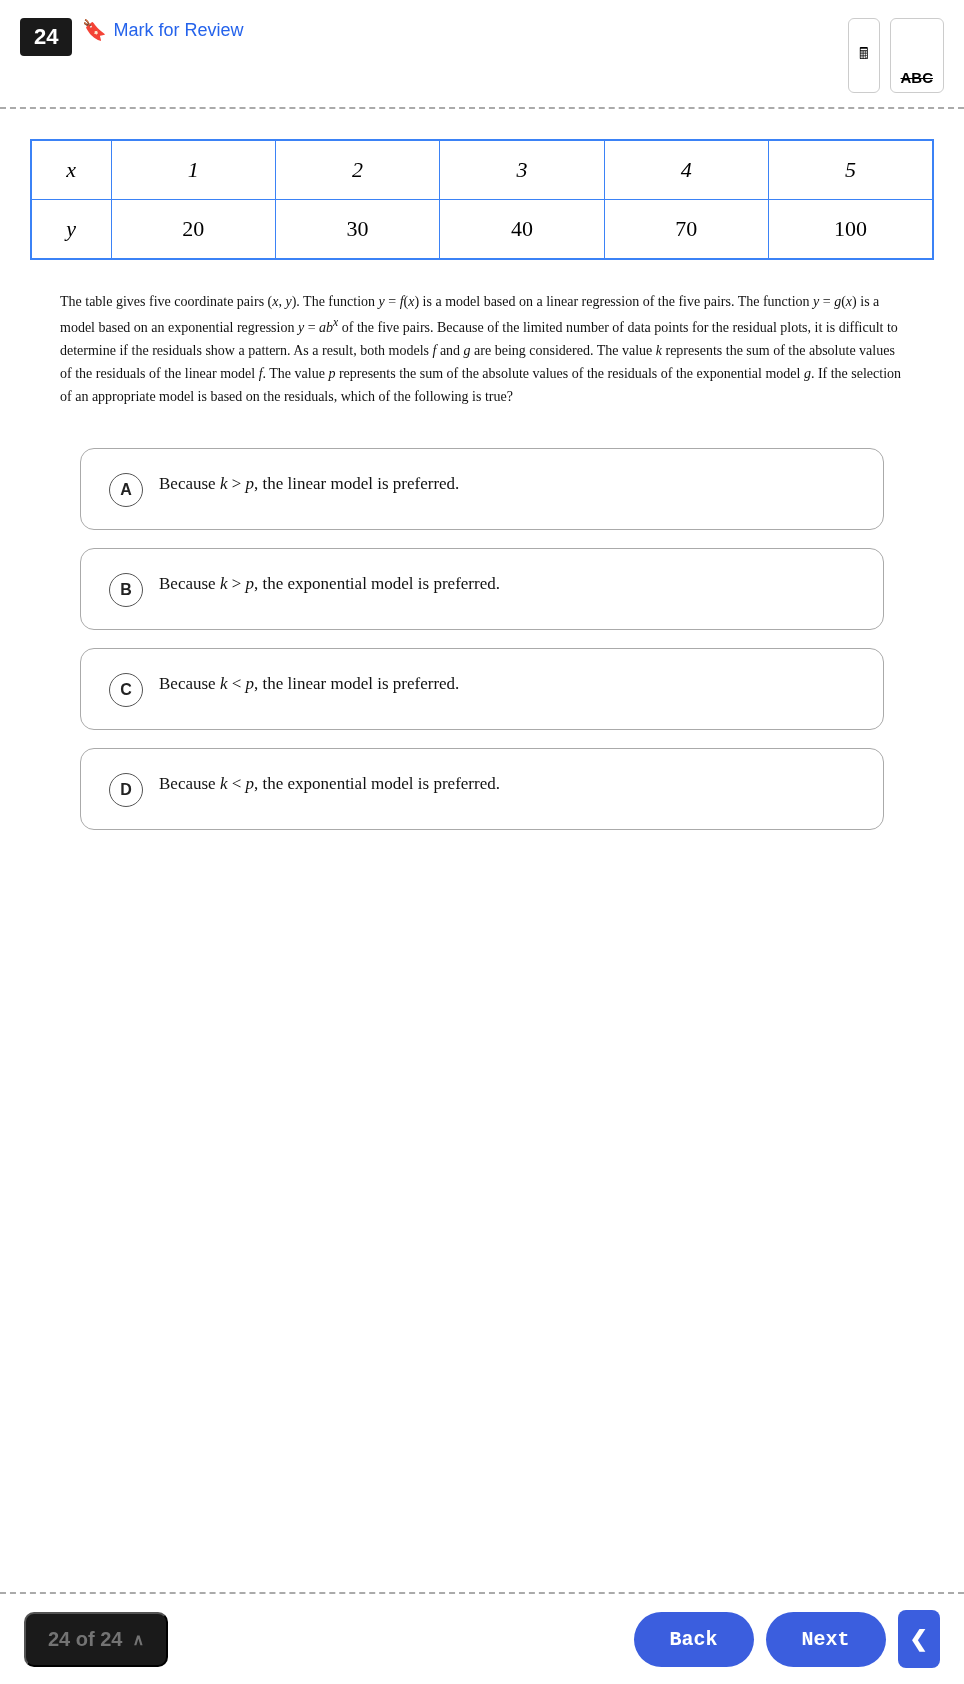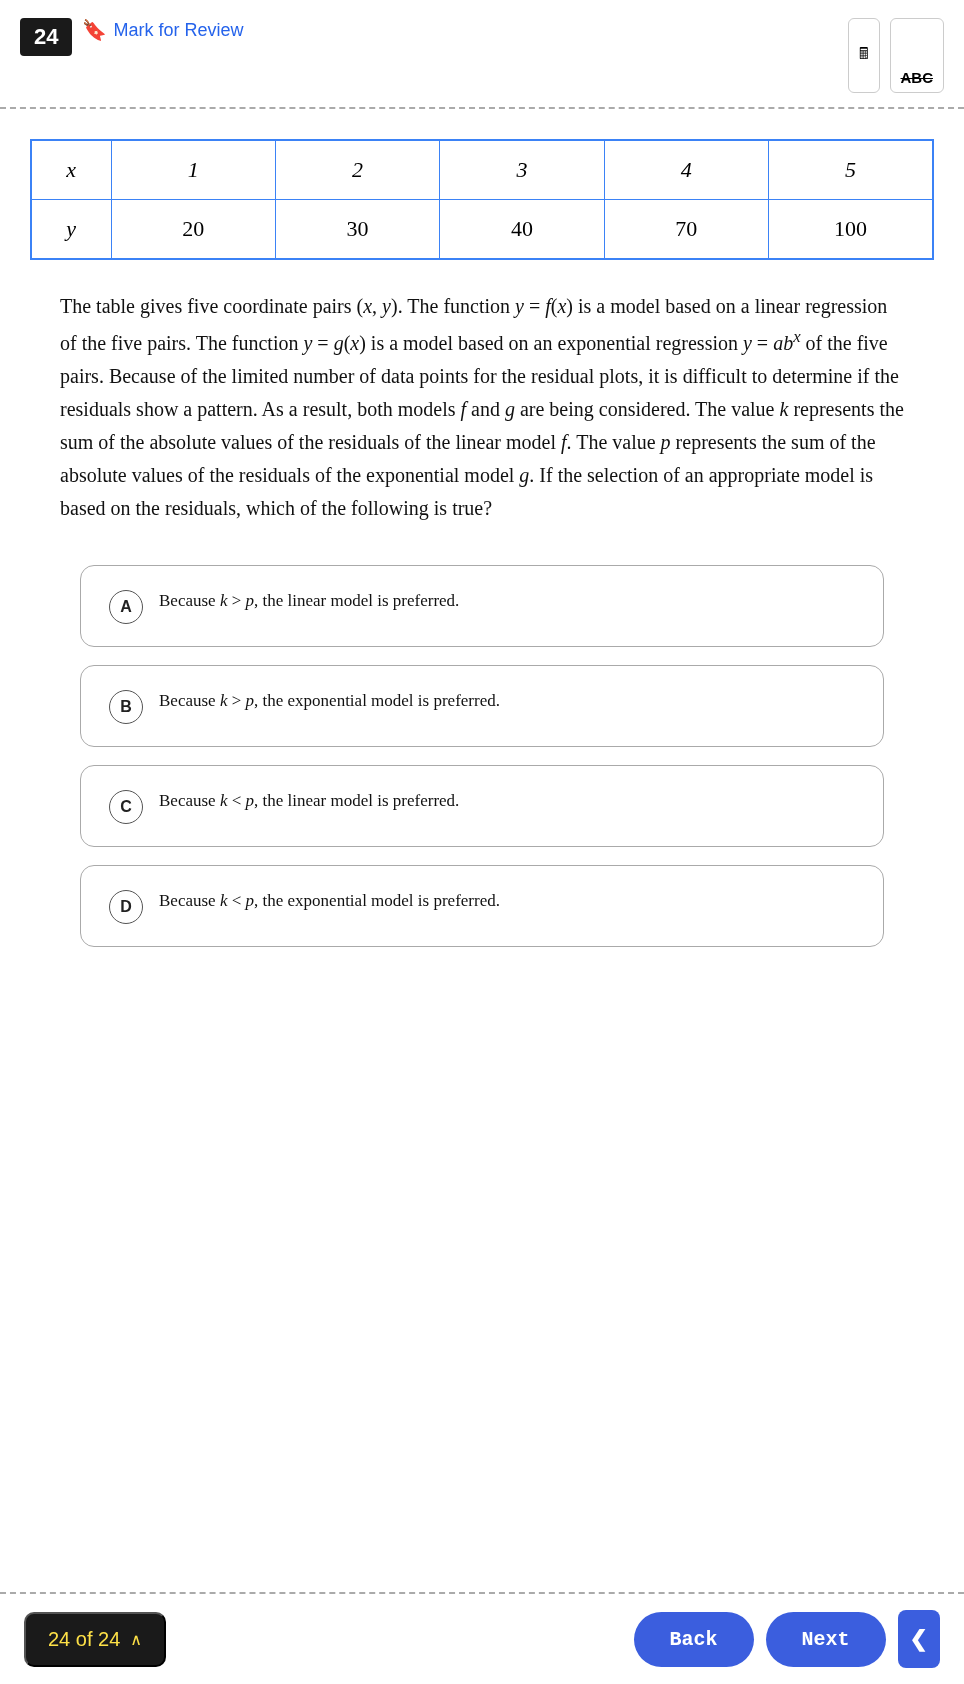--- a/index.html
+++ b/index.html
@@ -88,21 +88,21 @@
     table td:first-child {
       font-style: italic;
       width: 70px;
     }
 
     
     .content {
       padding: 10px 60px 20px 60px;
     }
     .problem-text {
-      font-size: 20px;
+      font-size: 14px;
       line-height: 1.65;
       color: #111;
       font-family: Georgia, serif;
     }
 
     
     .choices {
       padding: 20px 80px 20px 80px;
       display: flex;
       flex-direction: column;
@@ -149,23 +149,23 @@
       width: 964px;
       background: #fff;
       border-top: 2px dashed #aaa;
       display: flex;
       align-items: center;
       padding: 16px 24px;
       gap: 16px;
     }
     .footer-progress {
       background: #1a1a1a;
-      color: #fde047;
+      color: #737373;
       font-family: Arial, sans-serif;
-      font-weight: normal;
+      font-weight: bold;
       font-size: 20px;
       padding: 14px 22px;
       border-radius: 10px;
       display: flex;
       align-items: center;
       gap: 10px;
       cursor: pointer;
     }
     .footer-progress .chevron {
       font-size: 16px;

